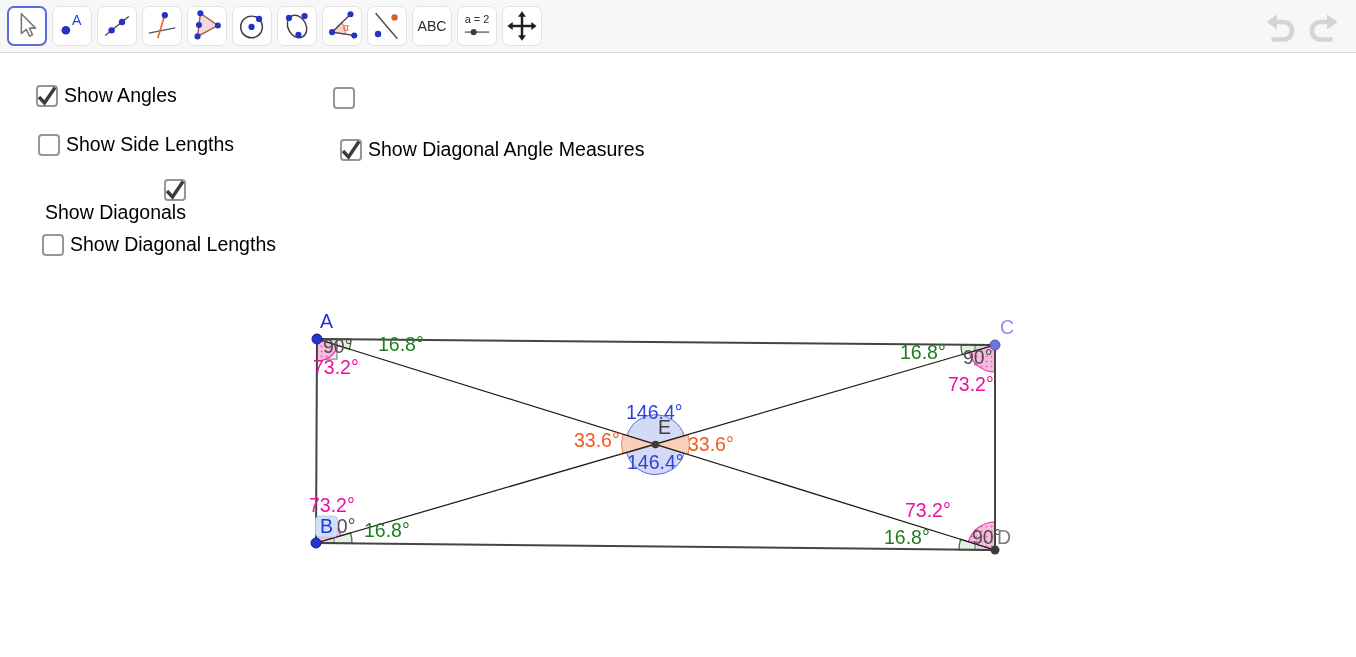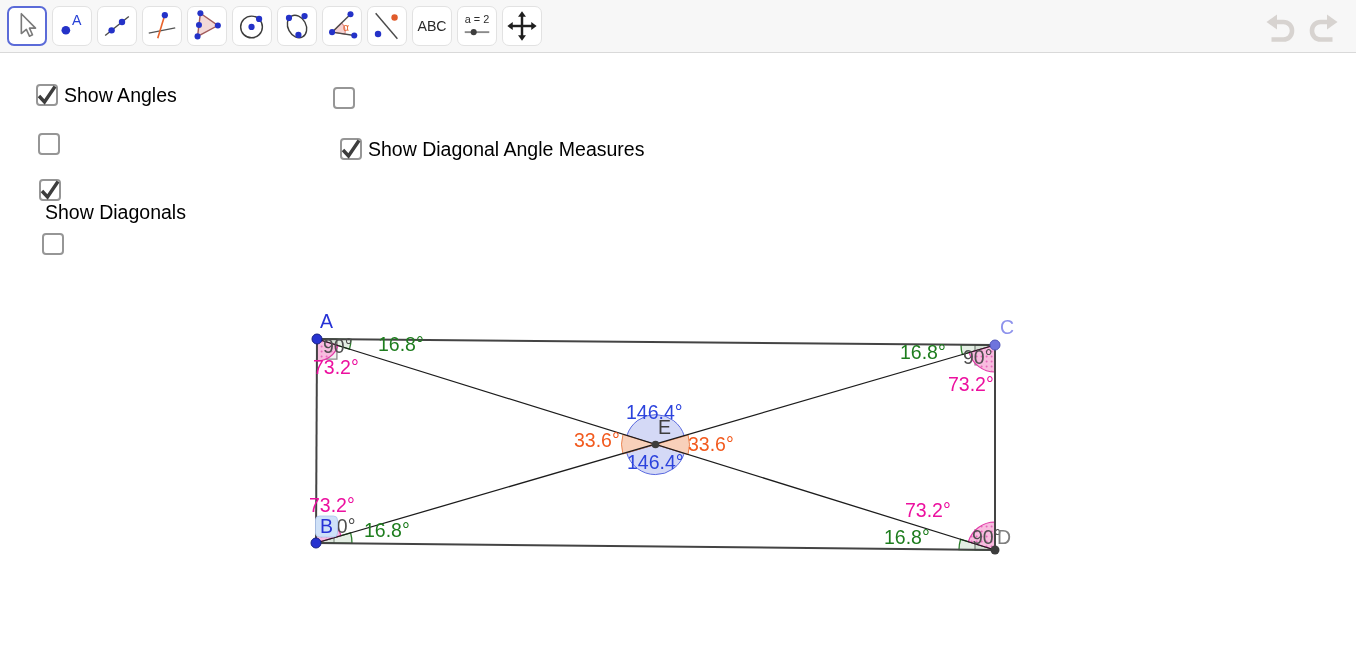--- a/index.html
+++ b/index.html
@@ -14,21 +14,21 @@
   }
   .tools{position:absolute;left:7px;top:6px;display:flex;gap:5px;}
   .tool{
     width:40px;height:40px;background:#fff;border:1px solid #e2e2e2;border-radius:7px;
     display:flex;align-items:center;justify-content:center;box-sizing:border-box;cursor:pointer;
   }
   .tool.selected{border:2px solid #5b6bd8;}
   .undoredo{position:absolute;right:16px;top:12px;display:flex;gap:8px;}
   .ur-btn{width:34px;height:30px;display:flex;align-items:center;justify-content:center;}
   
-  .cbrow{position:absolute;display:flex;align-items:flex-start;}
+  .cbrow{position:absolute;display:flex;align-items:flex-end;}
   .cb{
     width:22px;height:22px;background:#fff;border:2px solid #969696;border-radius:4px;
     box-sizing:border-box;display:flex;align-items:center;justify-content:center;
     cursor:pointer;flex:none;
   }
   .cb svg{overflow:visible;}
   .cblabel{margin-left:6px;font-size:19.5px;color:#000;white-space:nowrap;}
   
   .canvas{position:absolute;left:0;top:0;}
   .canvas text{font-family:"Liberation Sans", sans-serif;font-size:19.5px;}
@@ -169,33 +169,35 @@
     <svg class="check" width="22" height="22" viewBox="0 0 22 22">
       <polyline points="3,12 8.5,18 19,2.5" fill="none" stroke="#3d3d3d" stroke-width="3.4"></polyline>
     </svg>
   </span>
   <span class="cblabel">Show Angles</span>
 </div>
 <div class="cbrow" style="left:38px;top:133px;">
   <span class="cb">
     
   </span>
+  <span class="cblabel">Show Side Lengths</span>
 </div>
 <div class="cbrow" style="left:39px;top:179px;flex-direction:column;">
   <span class="cb">
     <svg class="check" width="22" height="22" viewBox="0 0 22 22">
       <polyline points="3,12 8.5,18 19,2.5" fill="none" stroke="#3d3d3d" stroke-width="3.4"></polyline>
     </svg>
   </span>
   <span class="cblabel">Show Diagonals</span>
 </div>
 <div class="cbrow" style="left:42px;top:233px;">
   <span class="cb">
     
   </span>
+  <span class="cblabel">Show Diagonal Lengths</span>
 </div>
 <div class="cbrow" style="left:333px;top:87px;">
   <span class="cb">
     
   </span>
 </div>
 <div class="cbrow" style="left:340px;top:138px;">
   <span class="cb">
     <svg class="check" width="22" height="22" viewBox="0 0 22 22">
       <polyline points="3,12 8.5,18 19,2.5" fill="none" stroke="#3d3d3d" stroke-width="3.4"></polyline>

